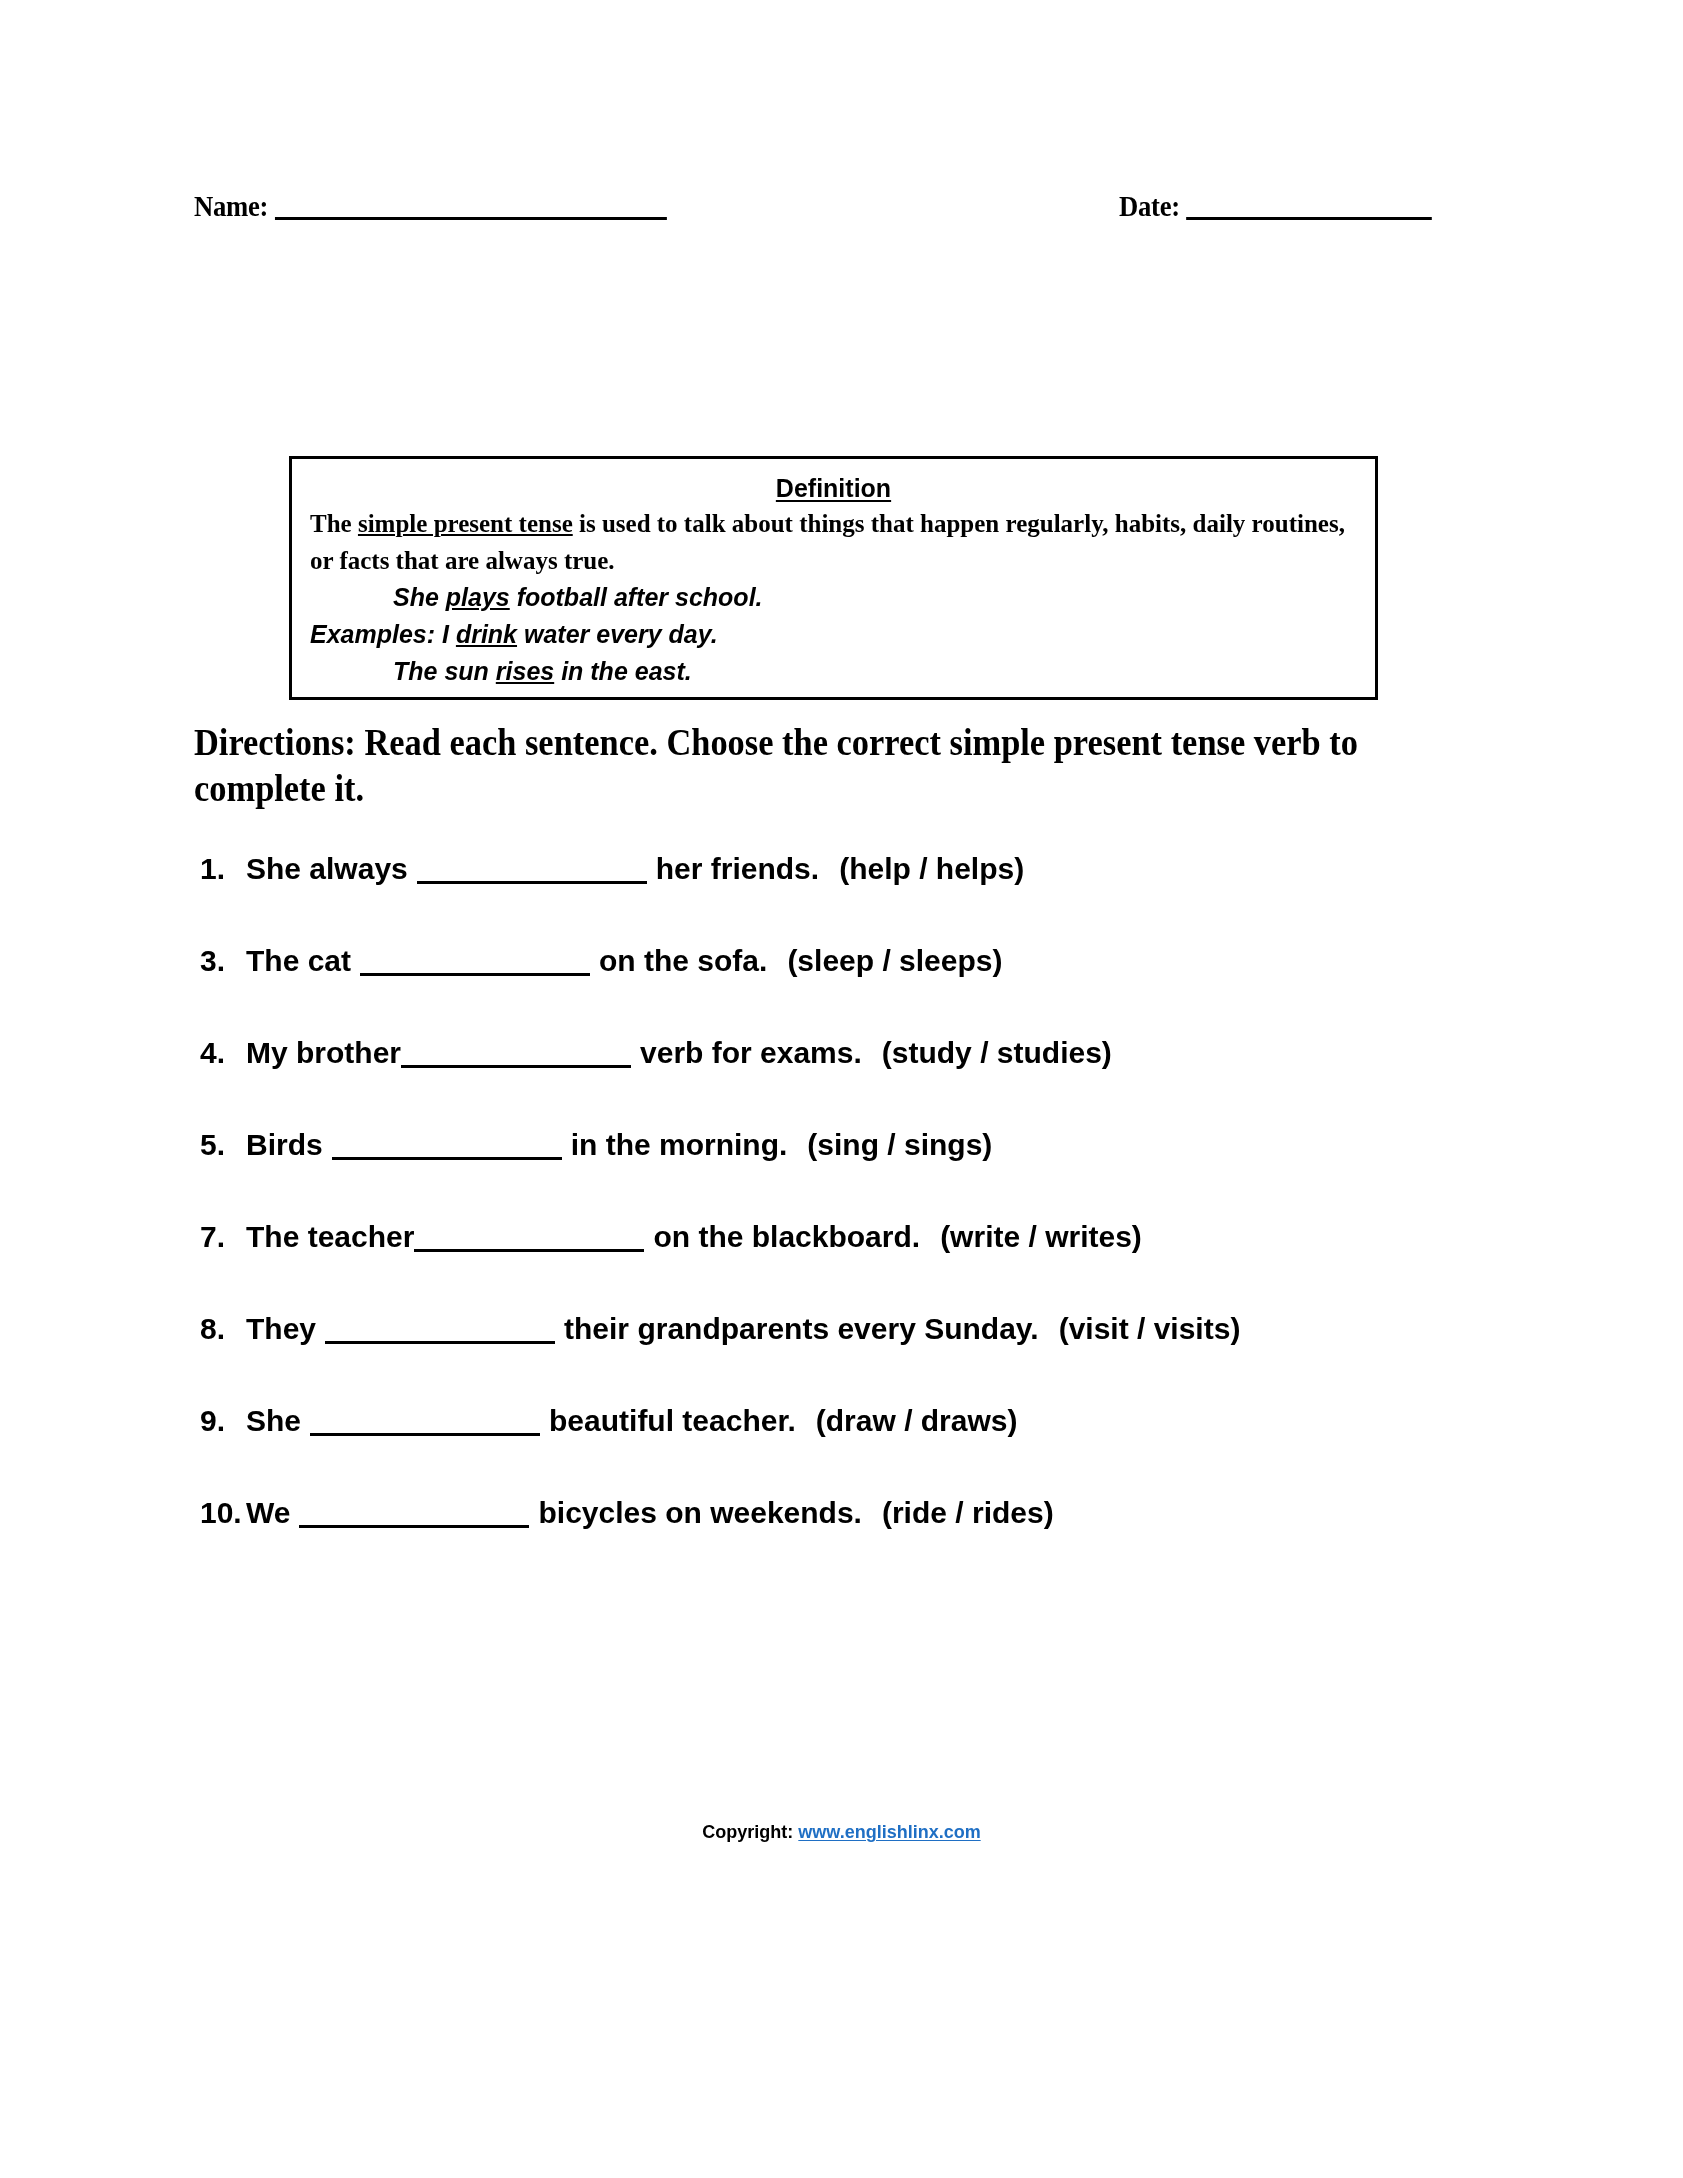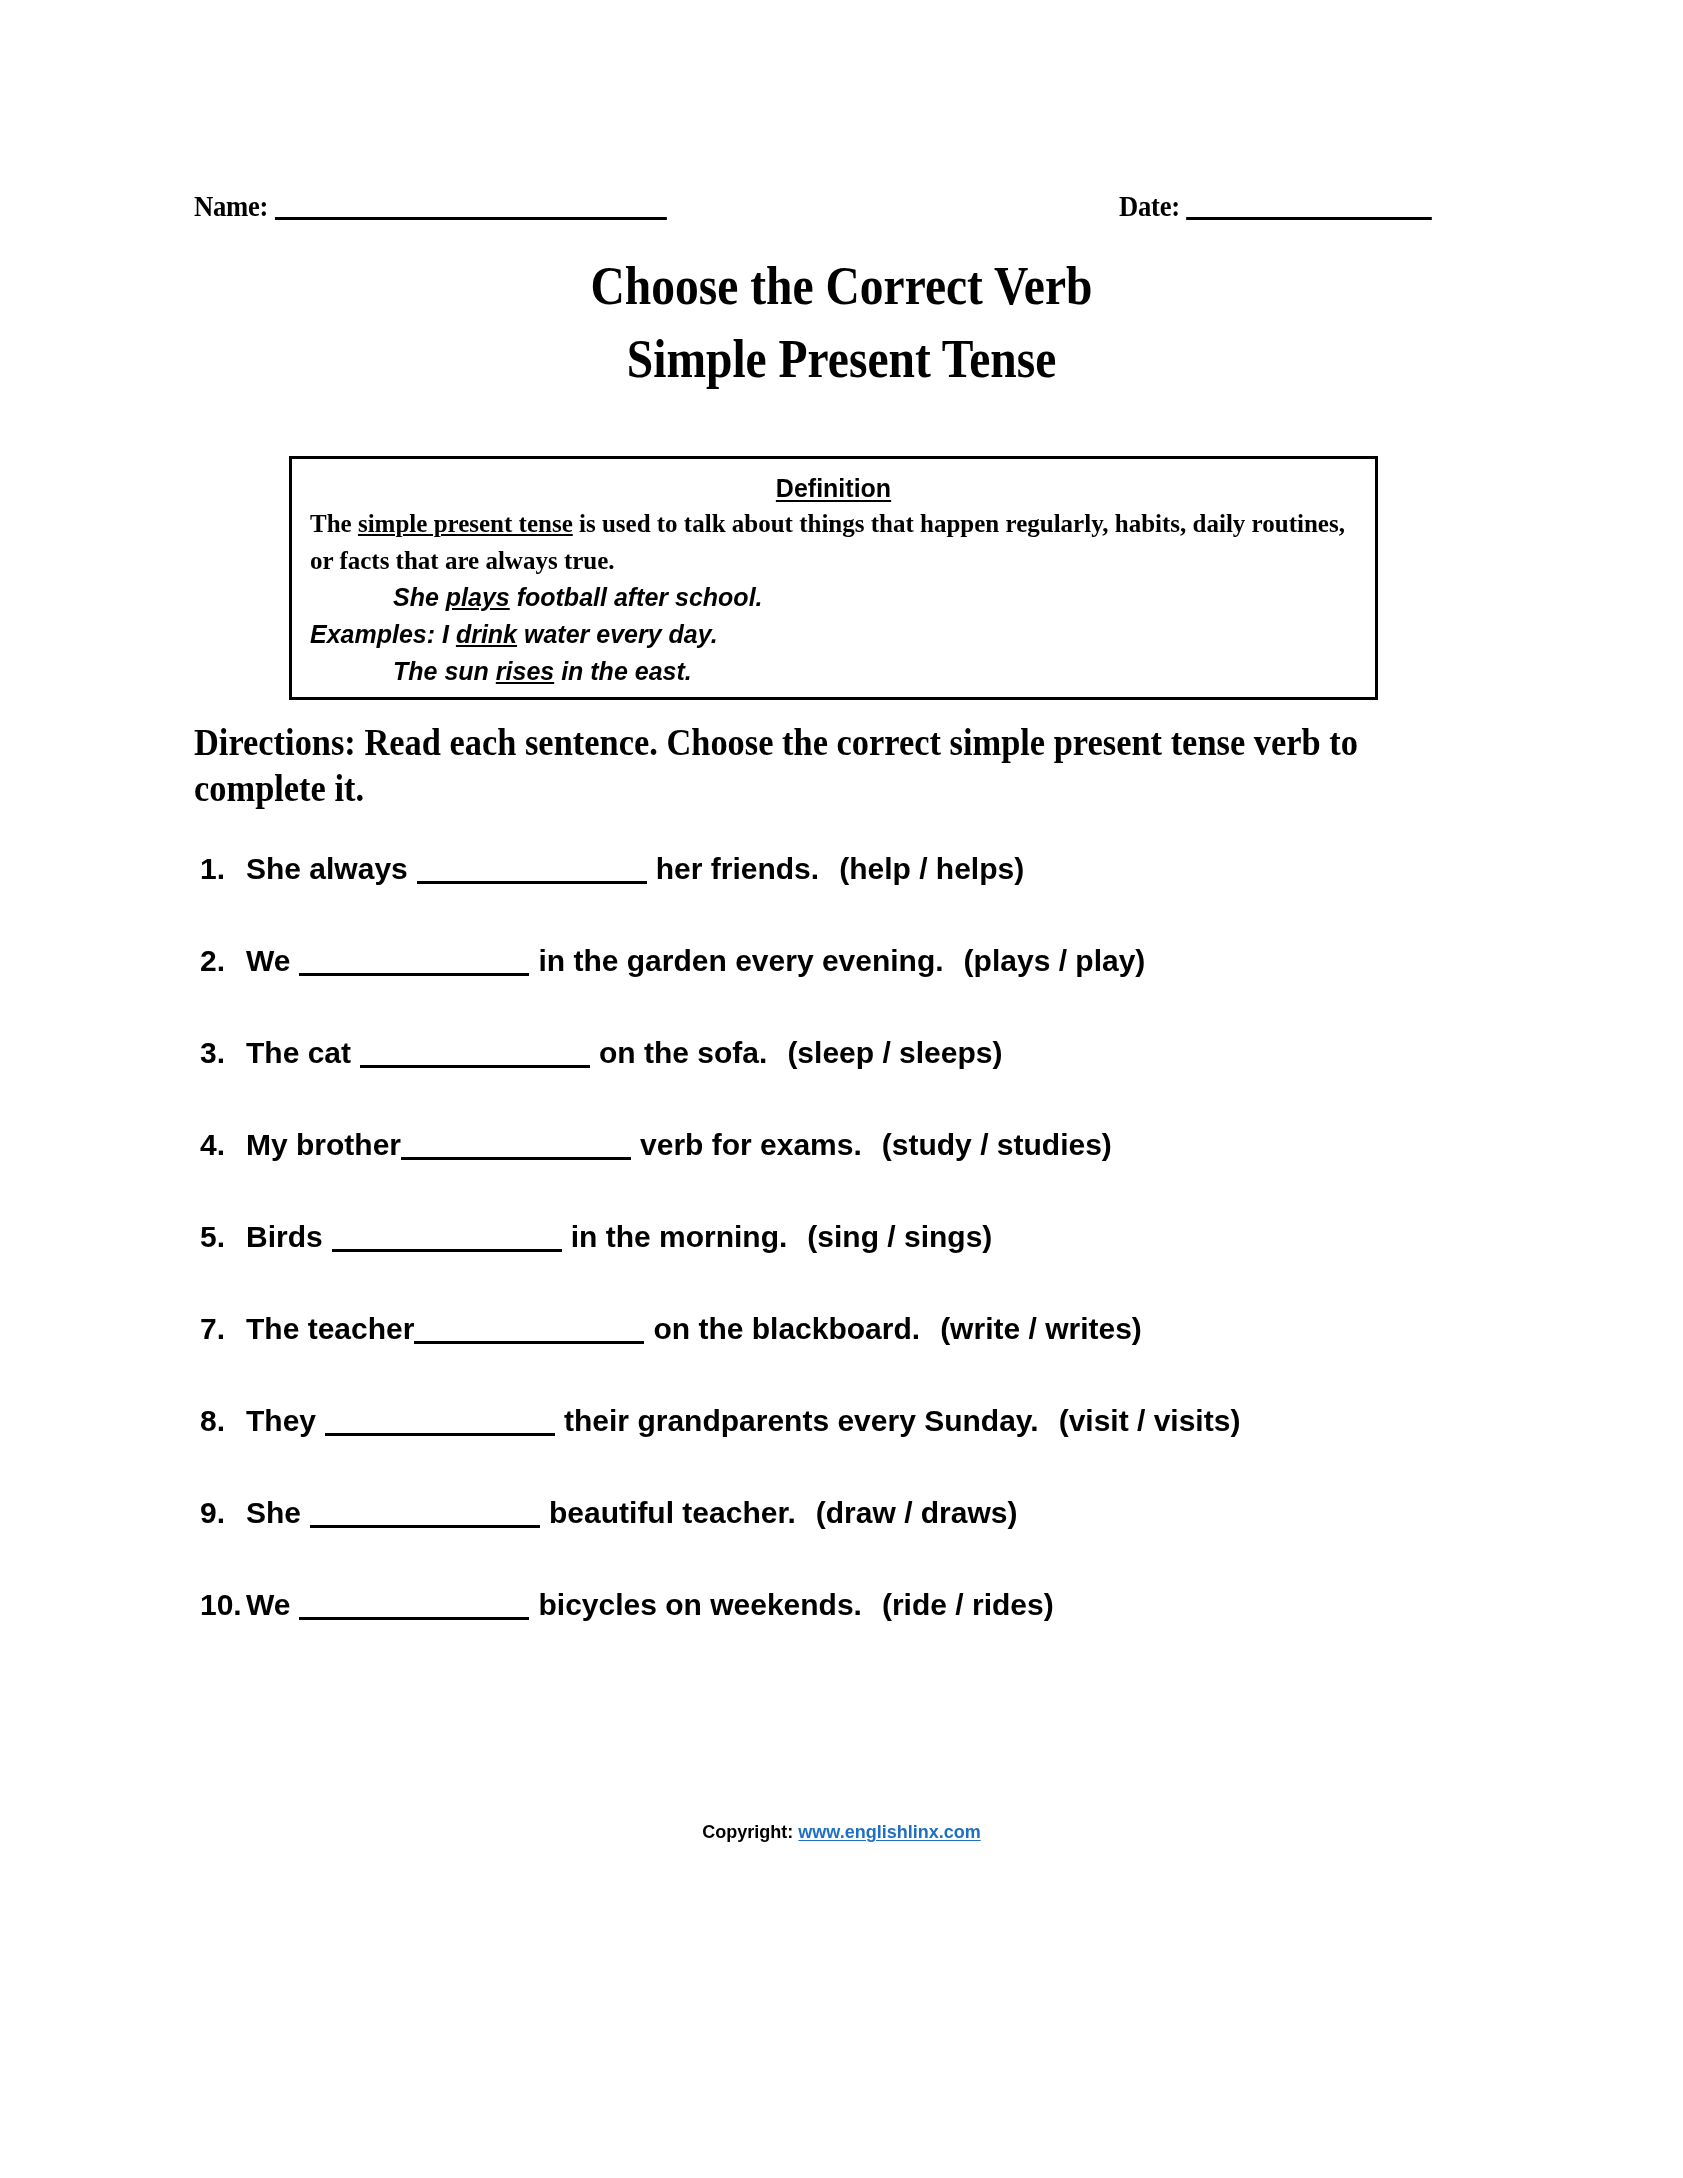--- a/index.html
+++ b/index.html
@@ -173,40 +173,35 @@
 </head>
 <body>
 
 <div class="page">
 
   <div class="namedate">
     <div class="nd-name"><span>Name:</span><span class="nd-rule name-rule"></span></div>
     <div class="nd-date"><span>Date:</span><span class="nd-rule date-rule"></span></div>
   </div>
 
-  <div class="title-block">
-    <span class="title-line">Choose the Correct Verb</span>
-    <span class="title-line">Simple Present Tense</span>
-  </div>
 
   <div class="def-box">
     <div class="def-heading">Definition</div>
     <div class="def-body"><span>The </span><span class="u">simple present tense</span><span> is used to talk about things that happen regularly, habits, daily routines, or facts that are always true.</span></div>
     <div id="examples-host">
         <div class="def-ex indent"><span>She </span><span class="u">plays</span><span> football after school.</span></div>
         <div class="def-ex"><span>Examples: I </span><span class="u">drink</span><span> water every day.</span></div>
         <div class="def-ex indent"><span>The sun </span><span class="u">rises</span><span> in the east.</span></div>
       </div>
   </div>
 
   <div class="directions">Directions: Read each sentence. Choose the correct simple present tense verb to complete it.</div>
 
   <div class="questions" id="questions-host">
       <div class="q-row"><span class="q-num">1.</span><span class="q-pre">She always</span><span class="sp-pre"></span><span class="q-blank"></span><span class="sp-post"></span><span class="q-post">her friends.</span><span class="sp-post" style="width: 20px;"></span><span class="q-opts">(help   / helps)</span></div>
-      <div class="q-row"><span class="q-num">2.</span><span class="q-pre">We</span><span class="sp-pre"></span><span class="q-blank"></span><span class="sp-post"></span><span class="q-post">in the garden every evening.</span><span class="sp-post" style="width: 20px;"></span><span class="q-opts">(plays   / play)</span></div>
       <div class="q-row"><span class="q-num">3.</span><span class="q-pre">The cat</span><span class="sp-pre"></span><span class="q-blank"></span><span class="sp-post"></span><span class="q-post">on the sofa.</span><span class="sp-post" style="width: 20px;"></span><span class="q-opts">(sleep / sleeps)</span></div>
       <div class="q-row"><span class="q-num">4.</span><span class="q-pre">My brother</span><span class="sp-none"></span><span class="q-blank"></span><span class="sp-post"></span><span class="q-post">verb for exams.</span><span class="sp-post" style="width: 20px;"></span><span class="q-opts">(study / studies)</span></div>
       <div class="q-row"><span class="q-num">5.</span><span class="q-pre">Birds</span><span class="sp-pre"></span><span class="q-blank"></span><span class="sp-post"></span><span class="q-post">in the morning.</span><span class="sp-post" style="width: 20px;"></span><span class="q-opts">(sing / sings)</span></div>
       <div class="q-row"><span class="q-num">7.</span><span class="q-pre">The teacher</span><span class="sp-none"></span><span class="q-blank"></span><span class="sp-post"></span><span class="q-post">on the blackboard.</span><span class="sp-post" style="width: 20px;"></span><span class="q-opts">(write / writes)</span></div>
       <div class="q-row"><span class="q-num">8.</span><span class="q-pre">They</span><span class="sp-pre"></span><span class="q-blank"></span><span class="sp-post"></span><span class="q-post">their grandparents every Sunday.</span><span class="sp-post" style="width: 20px;"></span><span class="q-opts">(visit / visits)</span></div>
       <div class="q-row"><span class="q-num">9.</span><span class="q-pre">She</span><span class="sp-pre"></span><span class="q-blank"></span><span class="sp-post"></span><span class="q-post">beautiful teacher.</span><span class="sp-post" style="width: 20px;"></span><span class="q-opts">(draw / draws)</span></div>
       <div class="q-row"><span class="q-num">10.</span><span class="q-pre">We</span><span class="sp-pre"></span><span class="q-blank"></span><span class="sp-post"></span><span class="q-post">bicycles on weekends.</span><span class="sp-post" style="width: 20px;"></span><span class="q-opts">(ride   / rides)</span></div>
     </div>
 
   <div class="footer"><span class="cr">Copyright: </span><span class="url" style="color: rgb(31, 111, 196);">www.englishlinx.com</span></div>

